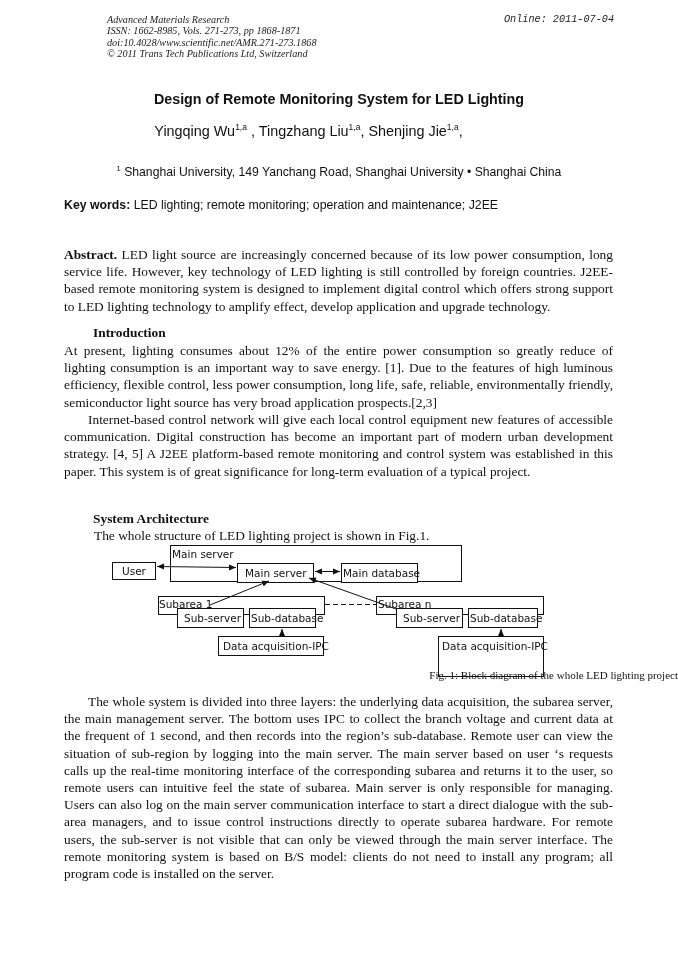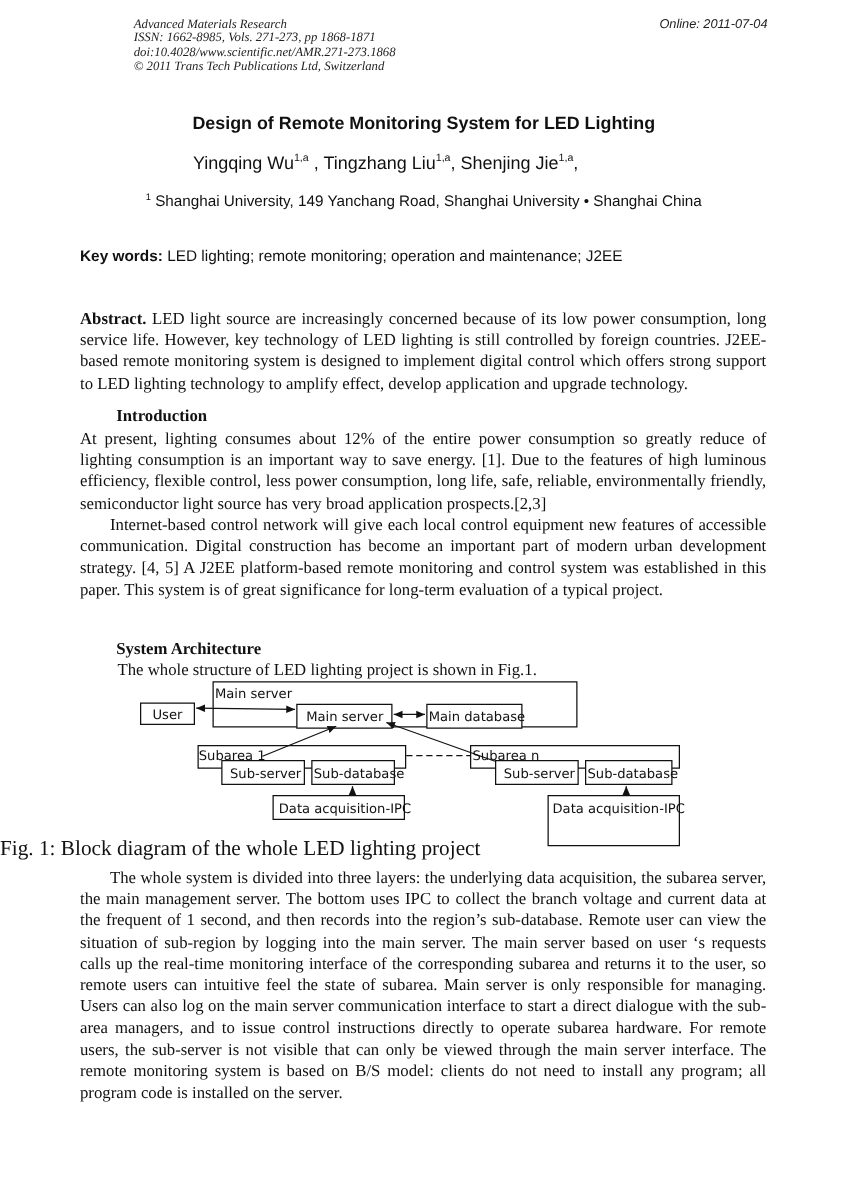--- a/index.html
+++ b/index.html
@@ -1,31 +1,31 @@
 <!DOCTYPE html>
 <html><head>
 <meta charset="utf-8">
 <style>
   html, body { margin: 0; padding: 0; background: #ffffff; }
   body { width: 678px; height: 959px; position: relative; overflow: hidden; color: #111; }
   .hdr { position: absolute; left: 63px; top: 14px; font-family: "Liberation Serif", serif; font-style: italic; font-size: 10.2px; line-height: 11.4px; color: #222; }
   .hdr div { white-space: nowrap; margin-left: 44px; }
-  .online { position: absolute; right: 64px; top: 14px; font-family: Liberation Sans, sans-serif; font-style: italic; font-size: 10.2px; line-height: 11.4px; color: #222; }
+  .online { position: absolute; right: 64px; top: 14px; font-family: Liberation Mono, monospace; font-style: italic; font-size: 10.2px; line-height: 11.4px; color: #222; }
   .title { position: absolute; left: 0; width: 678px; top: 91px; text-align: center; font-family: "Liberation Sans", sans-serif; font-weight: bold; font-size: 14.3px; }
   .authors { position: absolute; left: 0; width: 617px; top: 123px; text-align: center; font-family: "Liberation Sans", sans-serif; font-size: 14.4px; }
   .authors sup { font-size: 8.5px; vertical-align: 6px; line-height: 0; }
-  .affil { position: absolute; left: 0; width: 678px; top: 153px; text-align: center; font-family: "Liberation Sans", sans-serif; font-size: 12.2px; line-height: 17px; }
+  .affil { position: absolute; left: 0; width: 678px; top: 164px; text-align: center; font-family: "Liberation Sans", sans-serif; font-size: 12.2px; line-height: 17px; }
   .affil sup { font-size: 7.5px; vertical-align: 5px; line-height: 0; }
   .keywords { position: absolute; left: 64px; top: 198px; font-family: "Liberation Sans", sans-serif; font-size: 12.3px; white-space: nowrap; }
   .keywords b { font-weight: bold; }
   .para { position: absolute; left: 64px; width: 549px; font-family: "Liberation Serif", serif; font-size: 13.4px; line-height: 17.2px; text-align: justify; }
   .para b { font-weight: bold; }
   .para .indent { display: inline-block; width: 24px; }
   .heading { position: absolute; left: 64px; font-family: "Liberation Serif", serif; font-weight: bold; font-size: 13.4px; margin-left: 29px; }
-  .caption { position: absolute; left: 0; width: 678px; top: 669px; text-align: left; font-family: "Liberation Serif", serif; font-size: 17px; }
+  .caption { position: absolute; left: 0; width: 678px; top: 669px; text-align: right; font-family: "Liberation Serif", serif; font-size: 11px; }
   svg.diagram { position: absolute; left: 0; top: 0; }
   svg.diagram text { font-family: "DejaVu Sans", sans-serif; font-size: 10.5px; fill: #111; }
 </style>
 </head>
 <body>
 
 <div class="hdr">
   <div>Advanced Materials Research</div>
   <div>ISSN: 1662-8985, Vols. 271-273, pp 1868-1871</div>
   <div>doi:10.4028/www.scientific.net/AMR.271-273.1868</div>

